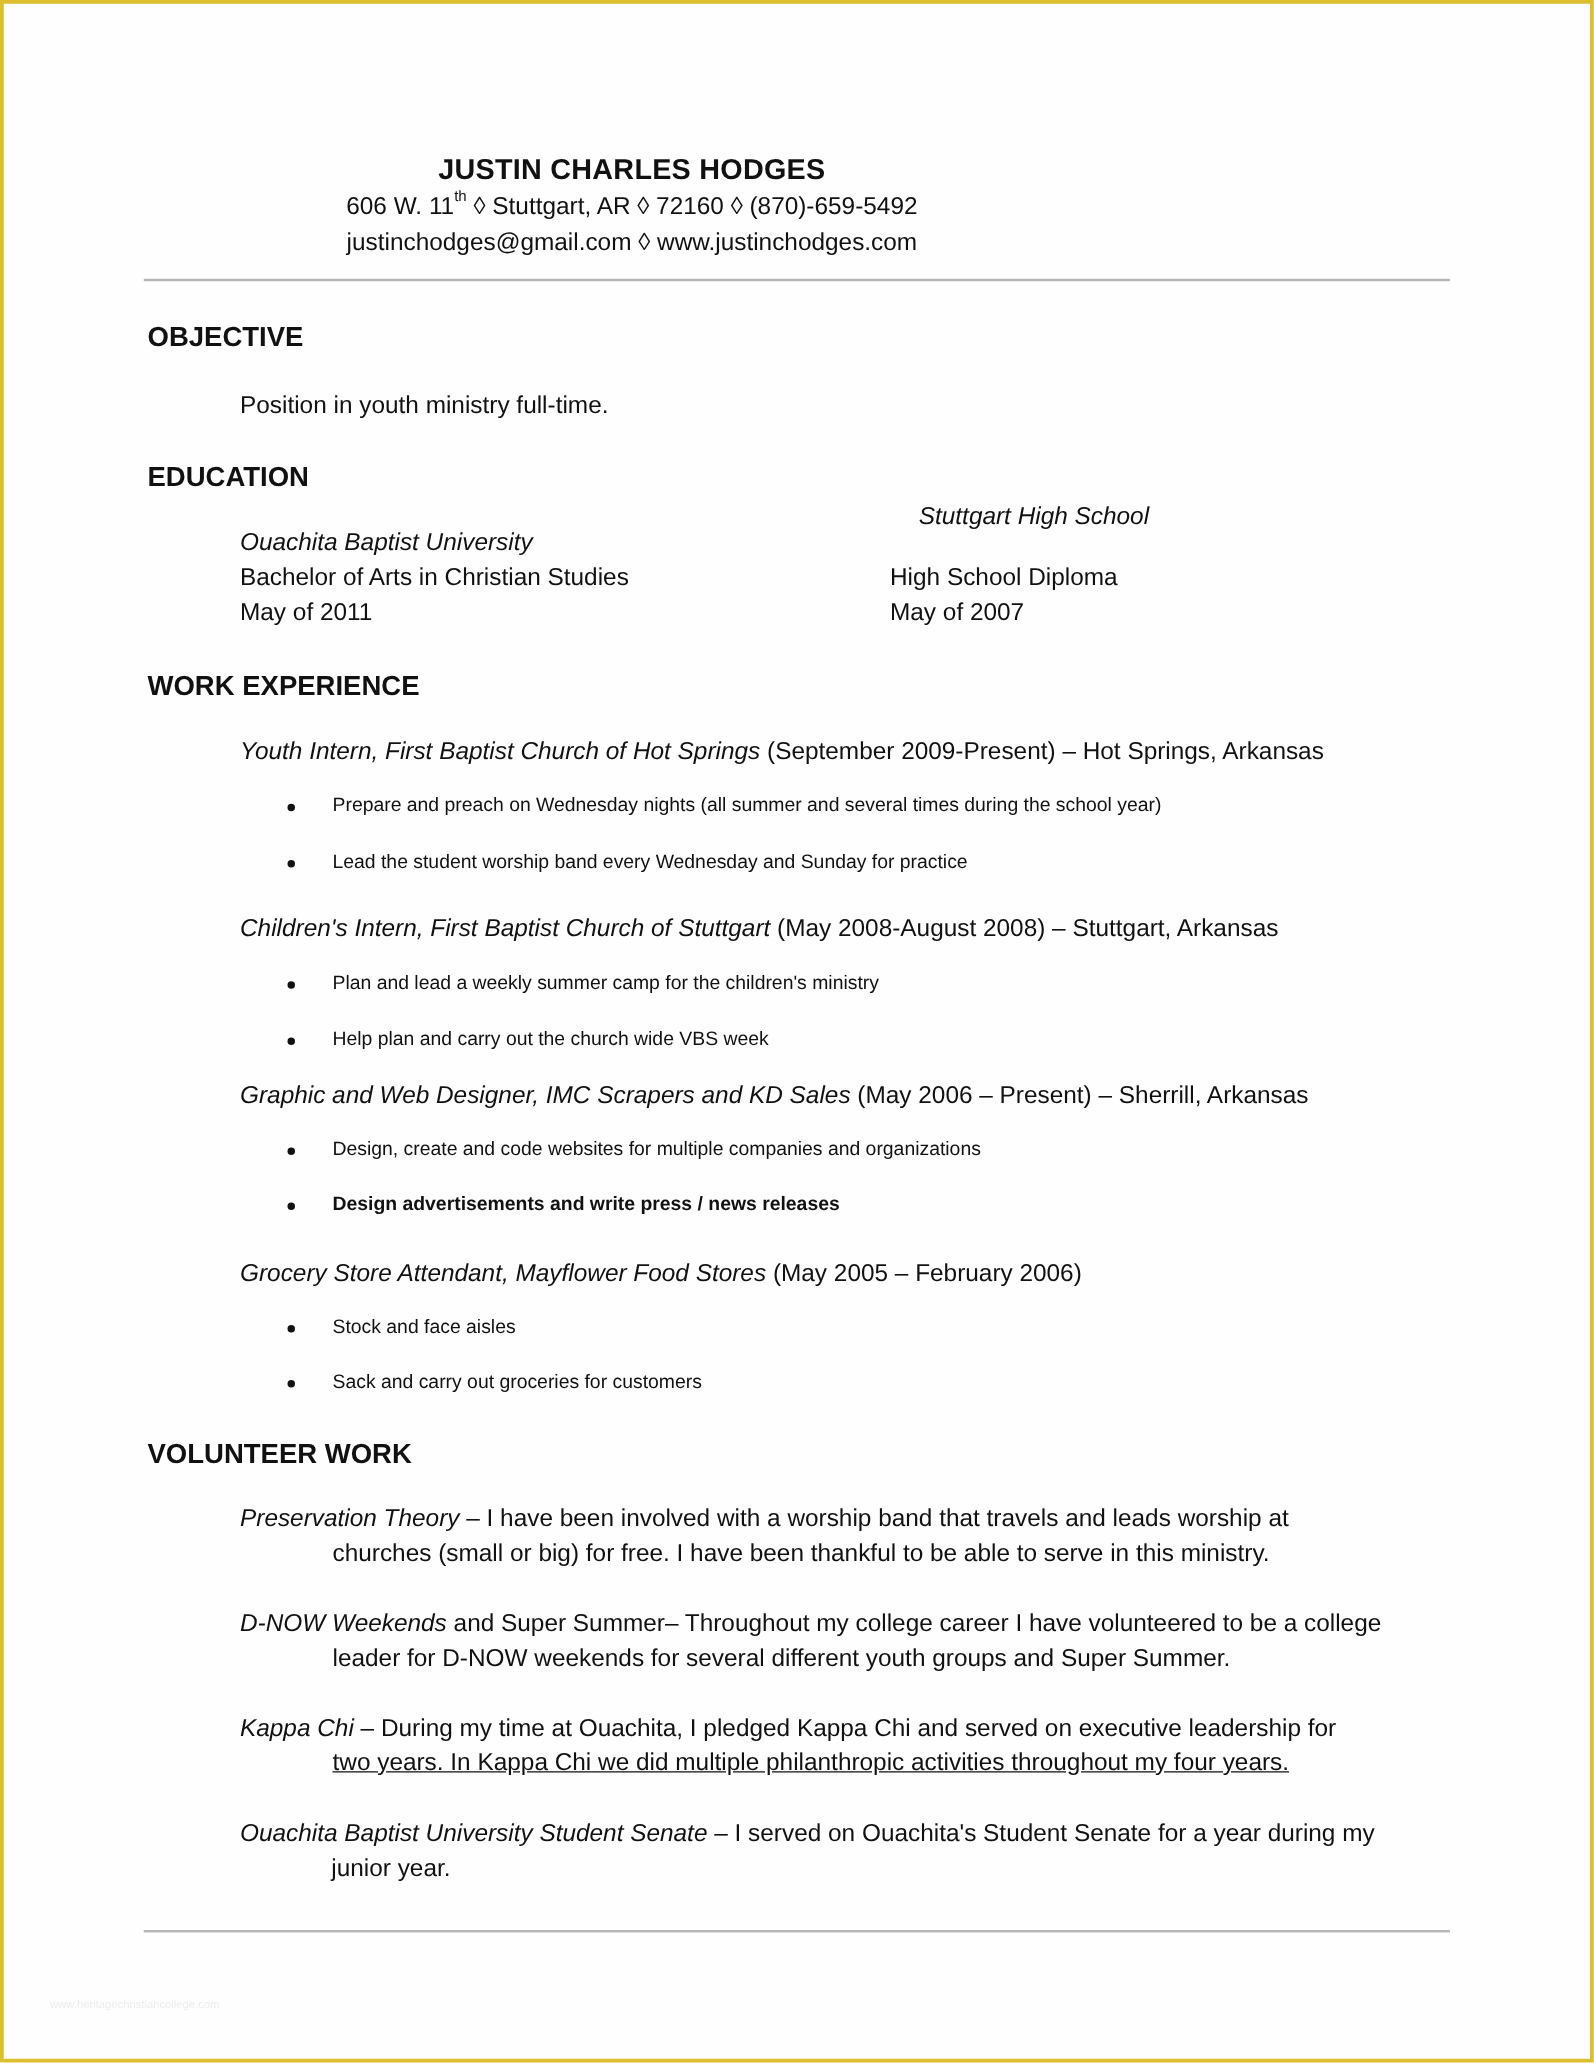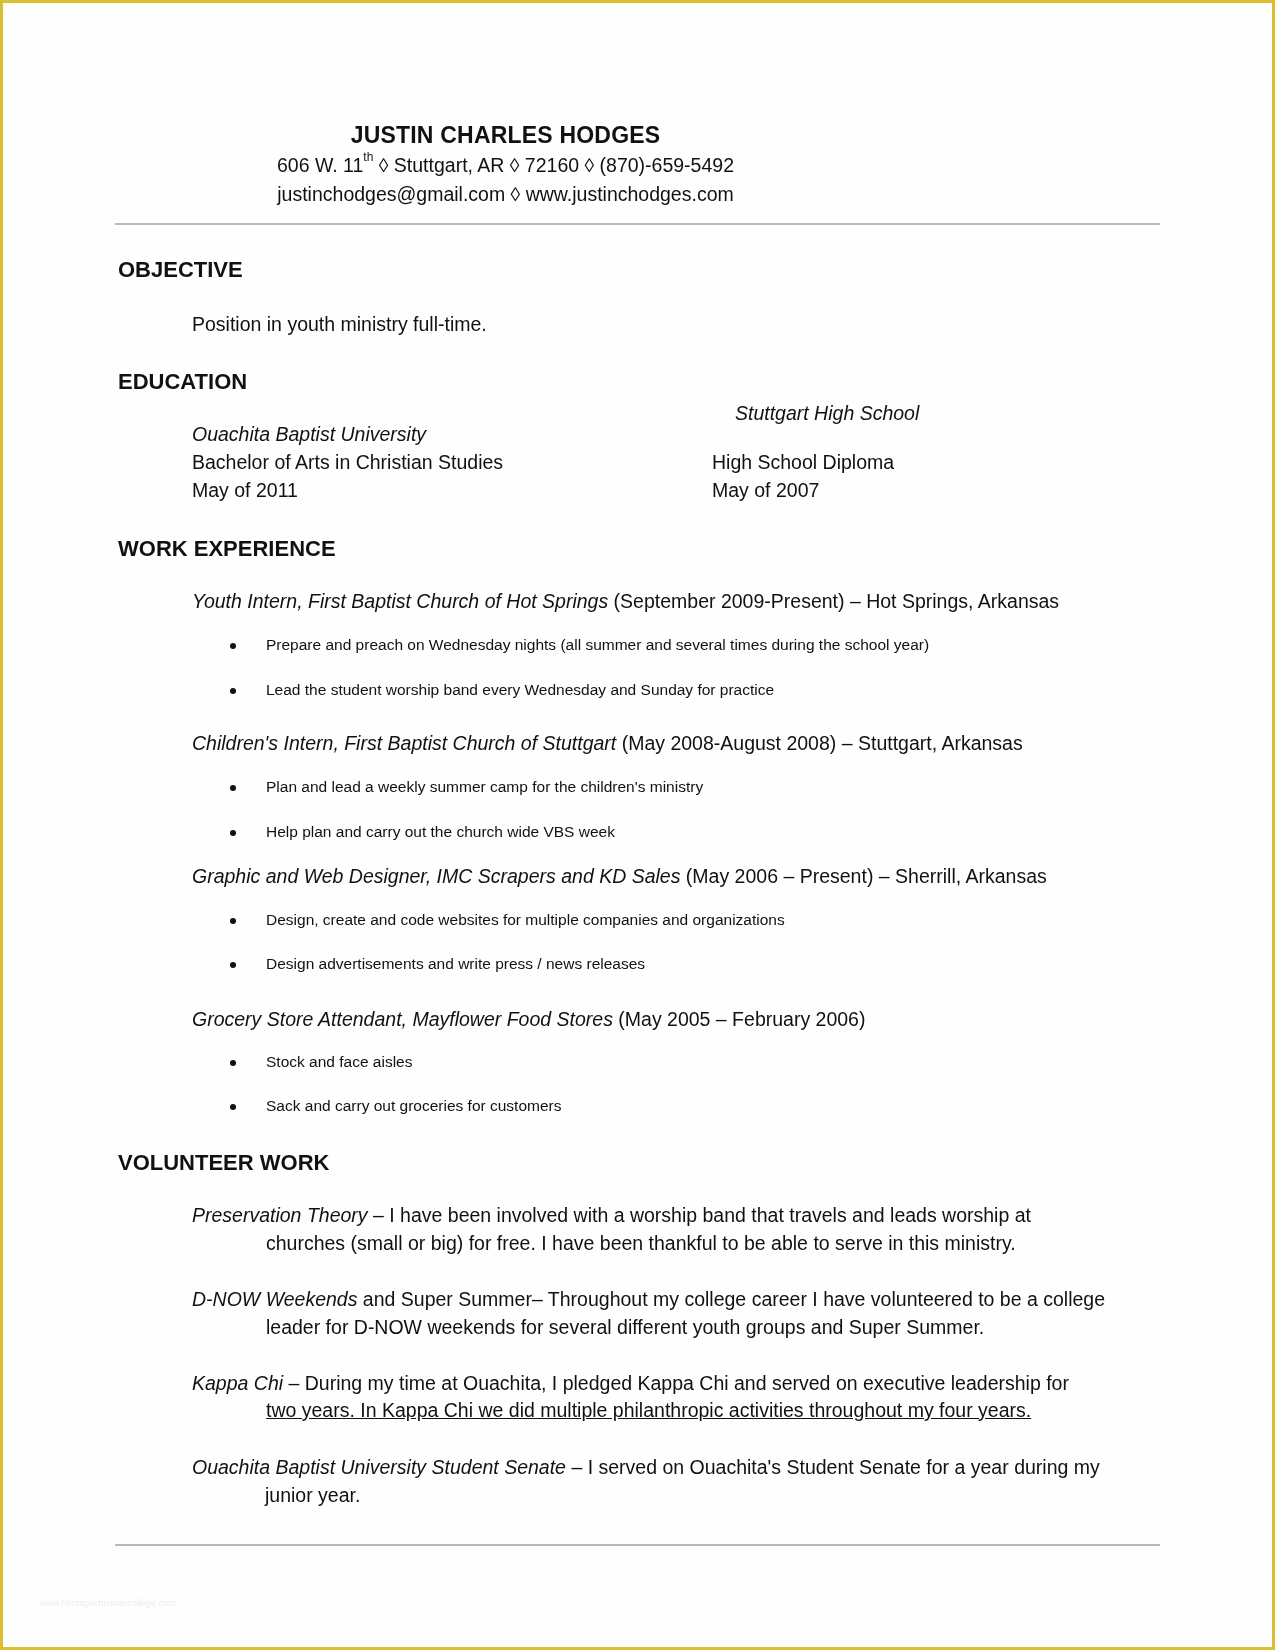--- a/index.html
+++ b/index.html
@@ -61,21 +61,21 @@
   <div class="abs btext" style="left:266px; top:778px;">Plan and lead a weekly summer camp for the children's ministry</div>
   <div class="bullet-dot" style="left:230px; top:830px;"></div>
   <div class="abs btext" style="left:266px; top:823px;">Help plan and carry out the church wide VBS week</div>
 </div>
 
 <div>
   <div class="abs body" style="left:192px; top:865px;"><span class="it">Graphic and Web Designer, IMC Scrapers and KD Sales</span><span> (May 2006 – Present) – Sherrill, Arkansas</span></div>
   <div class="bullet-dot" style="left:230px; top:918px;"></div>
   <div class="abs btext" style="left:266px; top:911px;">Design, create and code websites for multiple companies and organizations</div>
   <div class="bullet-dot" style="left:230px; top:962px;"></div>
-  <div class="abs btext" style="left:266px; top:955px;">Design advertisements and write press / news releases</div>
+  <div class="abs btext" style="left:266px; top:955px;font-weight:bold;">Design advertisements and write press / news releases</div>
 </div>
 
 <div>
   <div class="abs body" style="left:192px; top:1008px;"><span class="it">Grocery Store Attendant, Mayflower Food Stores</span><span> (May 2005 – February 2006)</span></div>
   <div class="bullet-dot" style="left:230px; top:1060px;"></div>
   <div class="abs btext" style="left:266px; top:1053px;">Stock and face aisles</div>
   <div class="bullet-dot" style="left:230px; top:1104px;"></div>
   <div class="abs btext" style="left:266px; top:1097px;">Sack and carry out groceries for customers</div>
 </div>
 

